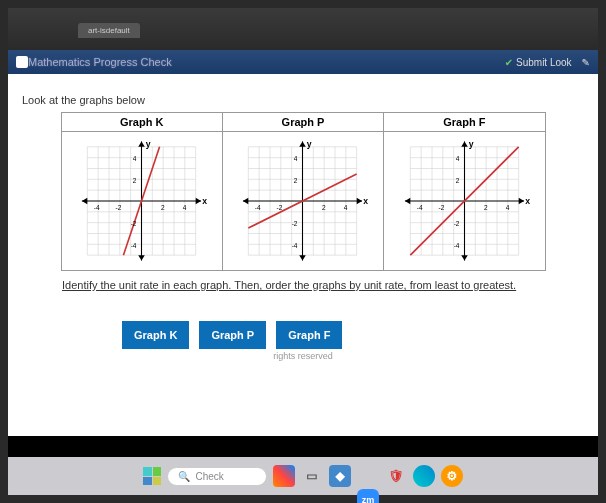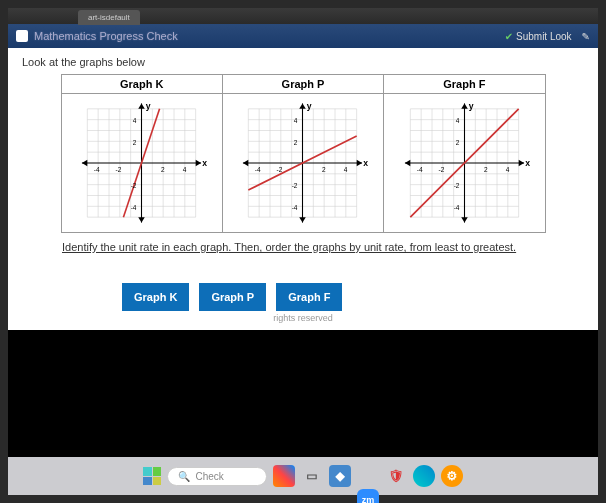--- a/index.html
+++ b/index.html
@@ -14,21 +14,21 @@
     .monitor-frame {
       position: absolute;
       top: 8px;
       left: 8px;
       right: 8px;
       bottom: 8px;
       background: #000;
       border-radius: 2px;
     }
     .browser-tab-bar {
-      height: 16px;
+      height: 42px;
       background: linear-gradient(#3a3a3a, #2a2a2a);
       display: flex;
       align-items: center;
       padding: 3px 8px 0 70px;
     }
     .browser-tab {
       background: #555;
       color: #ccc;
       font-size: 8px;
       padding: 3px 10px;
@@ -37,36 +37,36 @@
     .title-bar {
       height: 24px;
       background: linear-gradient(#2a4a7a, #1a3a6a);
       display: flex;
       align-items: center;
       padding: 0 8px;
       color: #fff;
       font-size: 11px;
       justify-content: space-between;
     }
-    .title-left { display: flex; align-items: center; gap: 6px; }
+    .title-left { display: flex; align-items: center; }
     .title-icon {
       width: 12px;
       height: 12px;
       background: #fff;
       border-radius: 2px;
       display: inline-block;
     }
     .title-text { color: #aac; text-shadow: 0 0 2px rgba(150,170,200,0.5); }
     .title-right { display: flex; gap: 10px; font-size: 10px; color: #ddd; }
     .submit-btn { display: flex; align-items: center; gap: 3px; }
     .check-icon { color: #6c6; font-size: 10px; }
     .content {
       background: #fff;
-      height: 282px;
-      padding: 8px 14px;
+      height: 362px;
+      padding: 20px 14px;
       color: #000;
       overflow: hidden;
     }
     .question-text {
       font-size: 11px;
       margin-bottom: 6px;
       color: #333;
     }
     .graphs-table {
       border-collapse: collapse;

